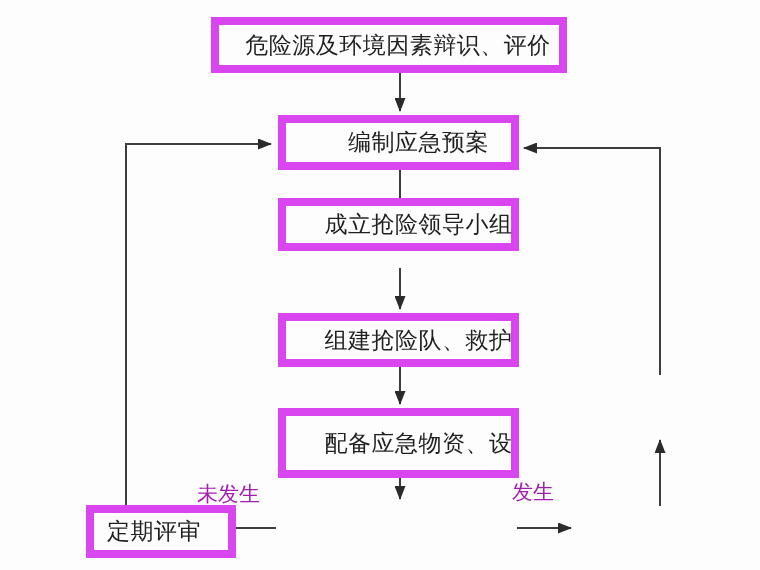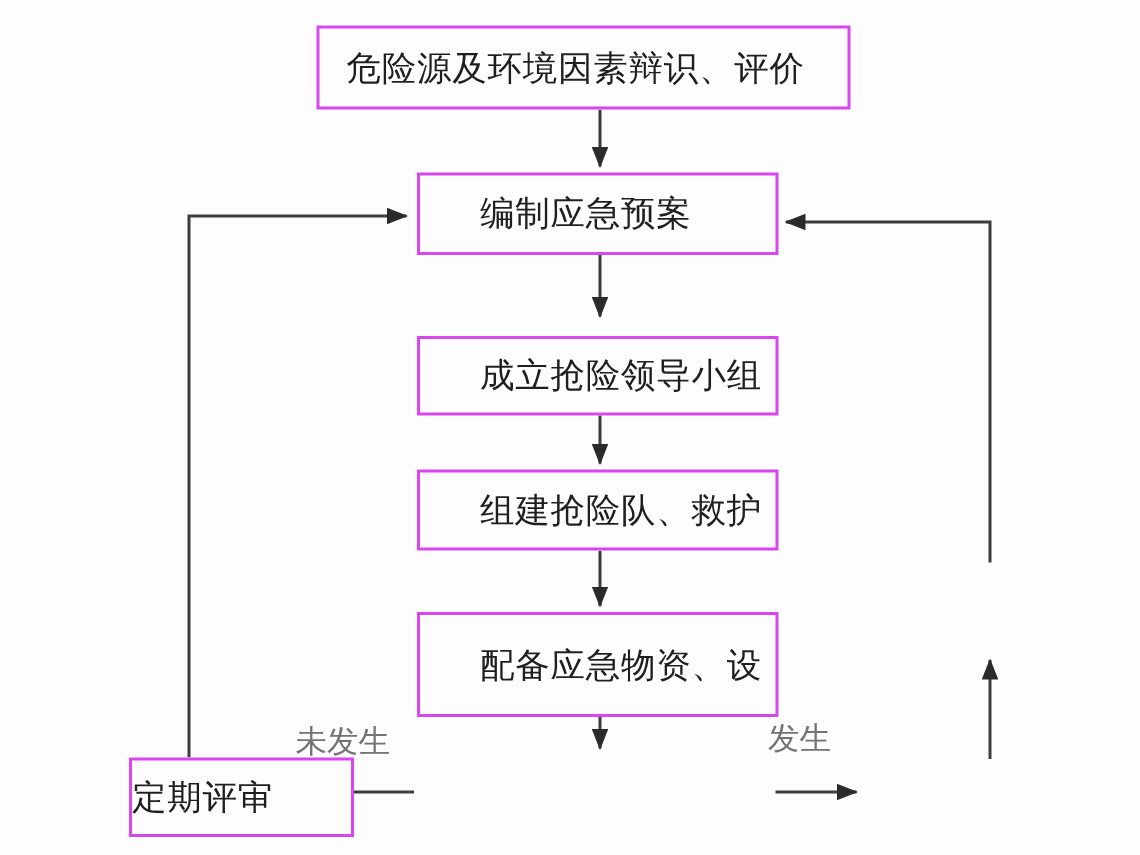--- a/index.html
+++ b/index.html
@@ -23,37 +23,37 @@
     height: 570px;
   }
   .edges line, .edges polyline {
     stroke: #3d3d3d;
     stroke-width: 2;
     fill: none;
   }
   .node {
     position: absolute;
     box-sizing: border-box;
-    border: 2px solid #d946ef;
+    border: 8px solid #d946ef;
     background: #fdfdfd;
     display: flex;
     align-items: center;
-    justify-content: flex-start;
+    justify-content: center;
     font-size: 23px;
     color: #1f1f1f;
     letter-spacing: 0.5px;
     white-space: nowrap;
   }
   .node.indent-sm { padding-left: 18px; }
   .node.indent-md { padding-left: 40px; }
   .node.shift-left { padding-right: 14px; }
   .edge-label {
     position: absolute;
     font-size: 21px;
-    color: #737373;
+    color: #a21caf;
     white-space: nowrap;
   }
 </style>
 </head>
 <body>
 
 <div class="canvas">
 
   <svg class="edges" width="760" height="570" viewBox="0 0 760 570">
     <defs>
@@ -78,21 +78,21 @@
   </svg>
 
   <div class="node indent-sm" style="left:211px; top:17px; width:356px; height:56px;">
     <span>危险源及环境因素辩识、评价</span>
   </div>
 
   <div class="node indent-md" style="left:278px; top:115px; width:241px; height:55px;">
     <span>编制应急预案</span>
   </div>
 
-  <div class="node indent-md" style="left:278px; top:224px; width:241px; height:53px;font-family:Liberation Serif, serif;">
+  <div class="node indent-md" style="left:278px; top:198px; width:241px; height:53px;font-family:Liberation Serif, serif;">
     <span>成立抢险领导小组</span>
   </div>
 
   <div class="node indent-md" style="left:278px; top:313px; width:241px; height:54px;font-family:Liberation Serif, serif;">
     <span>组建抢险队、救护</span>
   </div>
 
   <div class="node indent-md" style="left:278px; top:408px; width:241px; height:70px;">
     <span>配备应急物资、设</span>
   </div>

